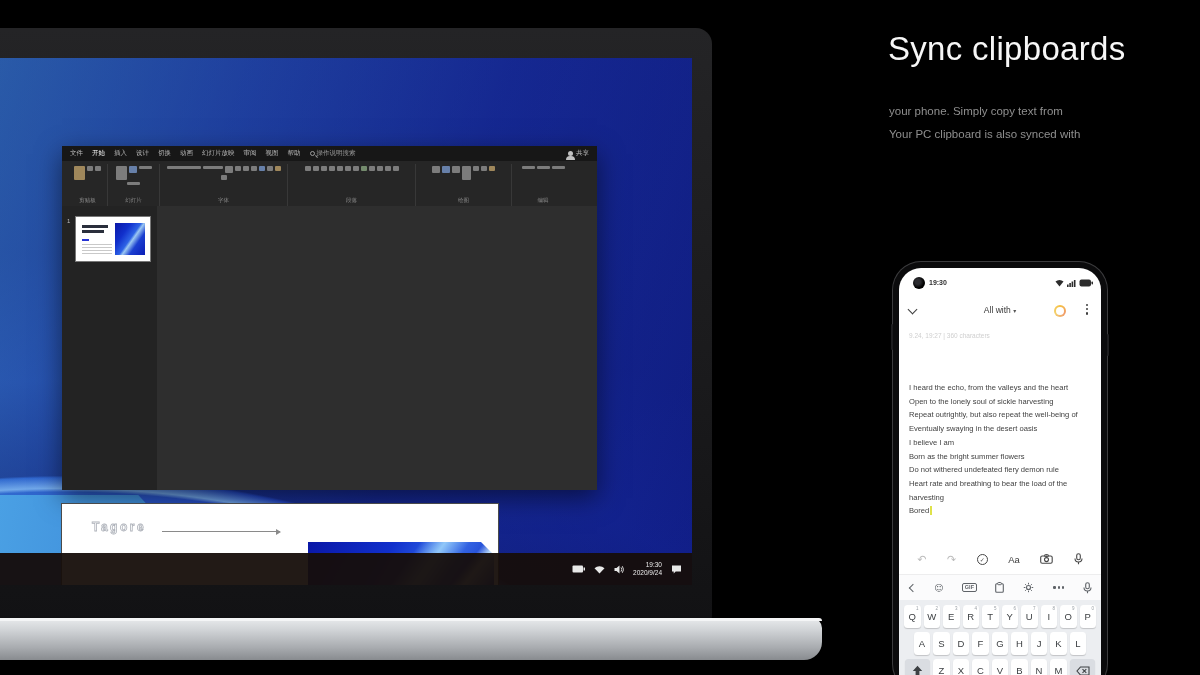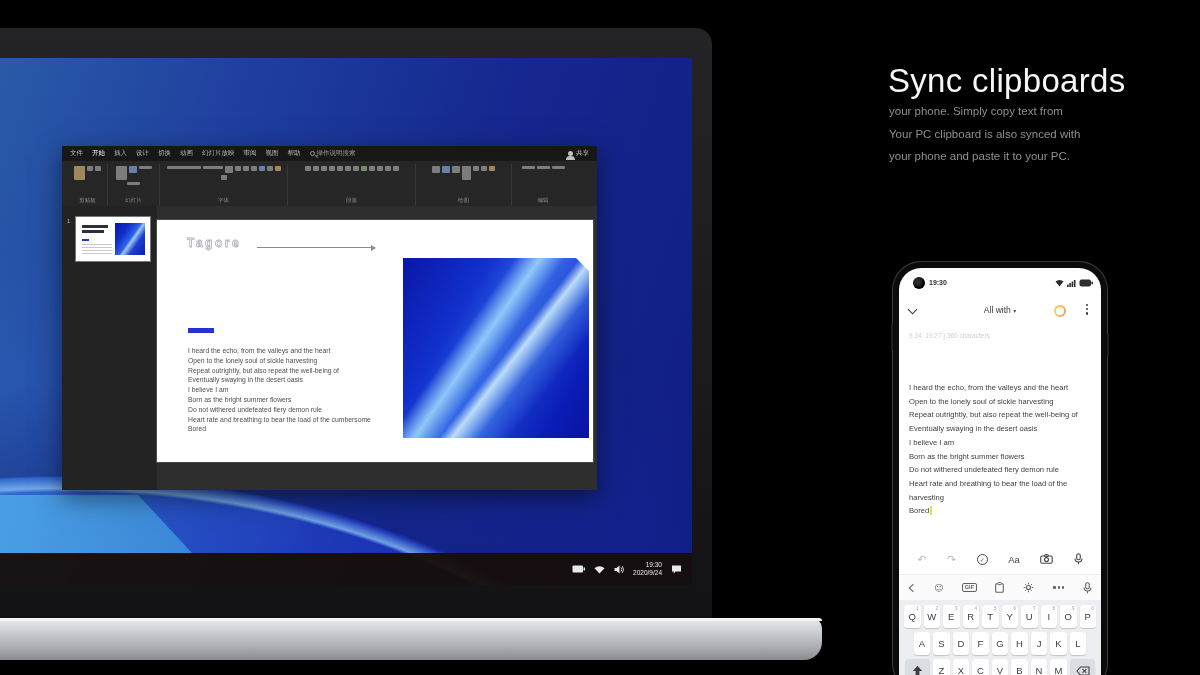--- a/index.html
+++ b/index.html
@@ -51,21 +51,21 @@
               display:flex; flex-direction:column; align-items:center; }
   .rb-icons { flex:1; display:flex; flex-wrap:wrap; align-content:flex-start; justify-content:center; gap:2px; width:100%; }
   .rb-label { font-size:5.5px; color:#8a8a8a; padding-bottom:2px; white-space:nowrap; }
   .blk { background:#9a9a9a; opacity:.75; border-radius:1px; }
   .blk.lg { width:11px; height:14px; }
   .blk.md { width:8px; height:7px; }
   .blk.sm { width:6px; height:5px; }
   .blk.bar { width:13px; height:3px; }
   .blk.c1 { background:#c8a86e; } .blk.c2 { background:#7d9fd6; } .blk.c3 { background:#8fae86; }
 
-  .ppt-body { position:absolute; left:0; top:60px; width:100%; height:284px; background:#2e2e2e; display:flex; }
+  .ppt-body { position:absolute; left:0; top:60px; width:100%; height:284px; background:#2e2e2e; display:flex;flex-direction:column; }
   .ppt-thumbs { width:95px; height:100%; background:#232323; position:relative; }
   .thumb-num { position:absolute; left:5px; top:12px; font-size:6px; color:#bdbdbd; }
   .thumb { position:absolute; left:13px; top:10px; width:76px; height:46px; background:#fff; border:1px solid #777; }
   .t-line1 { position:absolute; left:6px; top:8px; width:26px; height:3px; background:#2a2f3c; }
   .t-line2 { position:absolute; left:6px; top:13px; width:22px; height:3px; background:#2a2f3c; }
   .t-bar  { position:absolute; left:6px; top:22px; width:7px; height:2px; background:#2633d4; }
   .t-text { position:absolute; left:6px; top:27px; width:30px; height:12px;
             background:repeating-linear-gradient(180deg,#c9c9c9 0 1px,transparent 1px 3px); }
   .t-img  { position:absolute; right:5px; top:6px; width:30px; height:32px;
             background:linear-gradient(125deg,#0a17a6 0%,#1130cc 30%,#2e63e6 50%,#9cc8f2 56%,#1b3fd0 70%,#0a1db6 100%); }
@@ -81,21 +81,21 @@
   .slide-bar { position:absolute; left:31px; top:108px; width:26px; height:5px; background:#2633d4; }
   .slide-poem { position:absolute; left:31px; top:126px; font-size:6.8px; line-height:9.8px; color:#4f4f4f; }
   .slide-img { position:absolute; left:246px; top:38px; width:186px; height:180px;
     background:
       linear-gradient(128deg, rgba(255,255,255,0) 54%, rgba(195,228,250,.95) 58%, rgba(80,140,238,.45) 66%, rgba(10,25,180,0) 76%),
       linear-gradient(125deg, rgba(0,0,0,0) 36%, rgba(150,205,250,.95) 44%, rgba(60,110,230,.55) 52%, rgba(0,0,0,0) 62%),
       linear-gradient(120deg, #0a17a6 0%, #1130cc 30%, #2e63e6 48%, #1b3fd0 64%, #0a1db6 84%, #0913a0 100%); }
   .img-corner { position:absolute; right:0; top:0; border-left:13px solid transparent; border-top:13px solid #fff; }
 
   
-  .panel-title { position:absolute; left:888px; top:30px; font-size:33px; color:#f7f7f7; letter-spacing:.3px;margin-top:32px; }
+  .panel-title { position:absolute; left:888px; top:30px; font-size:33px; color:#f7f7f7; letter-spacing:.3px; }
   .panel-desc { position:absolute; left:889px; top:100px; font-size:11.5px; line-height:22.6px; color:#8f8f8f; }
 
   
   .phone { position:absolute; left:893px; top:262px; width:214px; height:430px; background:#0b0b0c;
            border-radius:28px; box-shadow:0 0 0 1px #3c3c3e, 0 10px 30px rgba(0,0,0,.6); }
   .phone-btn { position:absolute; background:#1d1d1f; border-radius:2px; }
   .phone-screen { position:absolute; left:6px; top:6px; width:202px; height:424px; background:#fff;
                   border-radius:22px 22px 0 0; overflow:hidden; }
   .p-hole { position:absolute; left:14px; top:9px; width:12px; height:12px; border-radius:50%;
             background:radial-gradient(circle at 40% 40%, #2c2c30 0 25%, #000 60%); }
@@ -306,21 +306,20 @@
           </svg>
       </div>
     </div>
   </div>
   <div class="laptop-base"></div>
 
   <div class="panel-title">Sync clipboards</div>
   <div class="panel-desc">
     <div>your phone. Simply copy text from</div>
     <div>Your PC clipboard is also synced with</div>
-    <div>your phone and paste it to your PC.</div>
   </div>
 
   <div class="phone">
     <div class="phone-btn" style="left:-2px; top:62px; width:2px; height:26px;"></div>
     <div class="phone-btn" style="right:-2px; top:72px; width:2px; height:22px;"></div>
     <div class="phone-screen">
 
       <div class="p-hole"></div>
       <div class="p-time">19:30</div>
       <div class="p-sticons">

